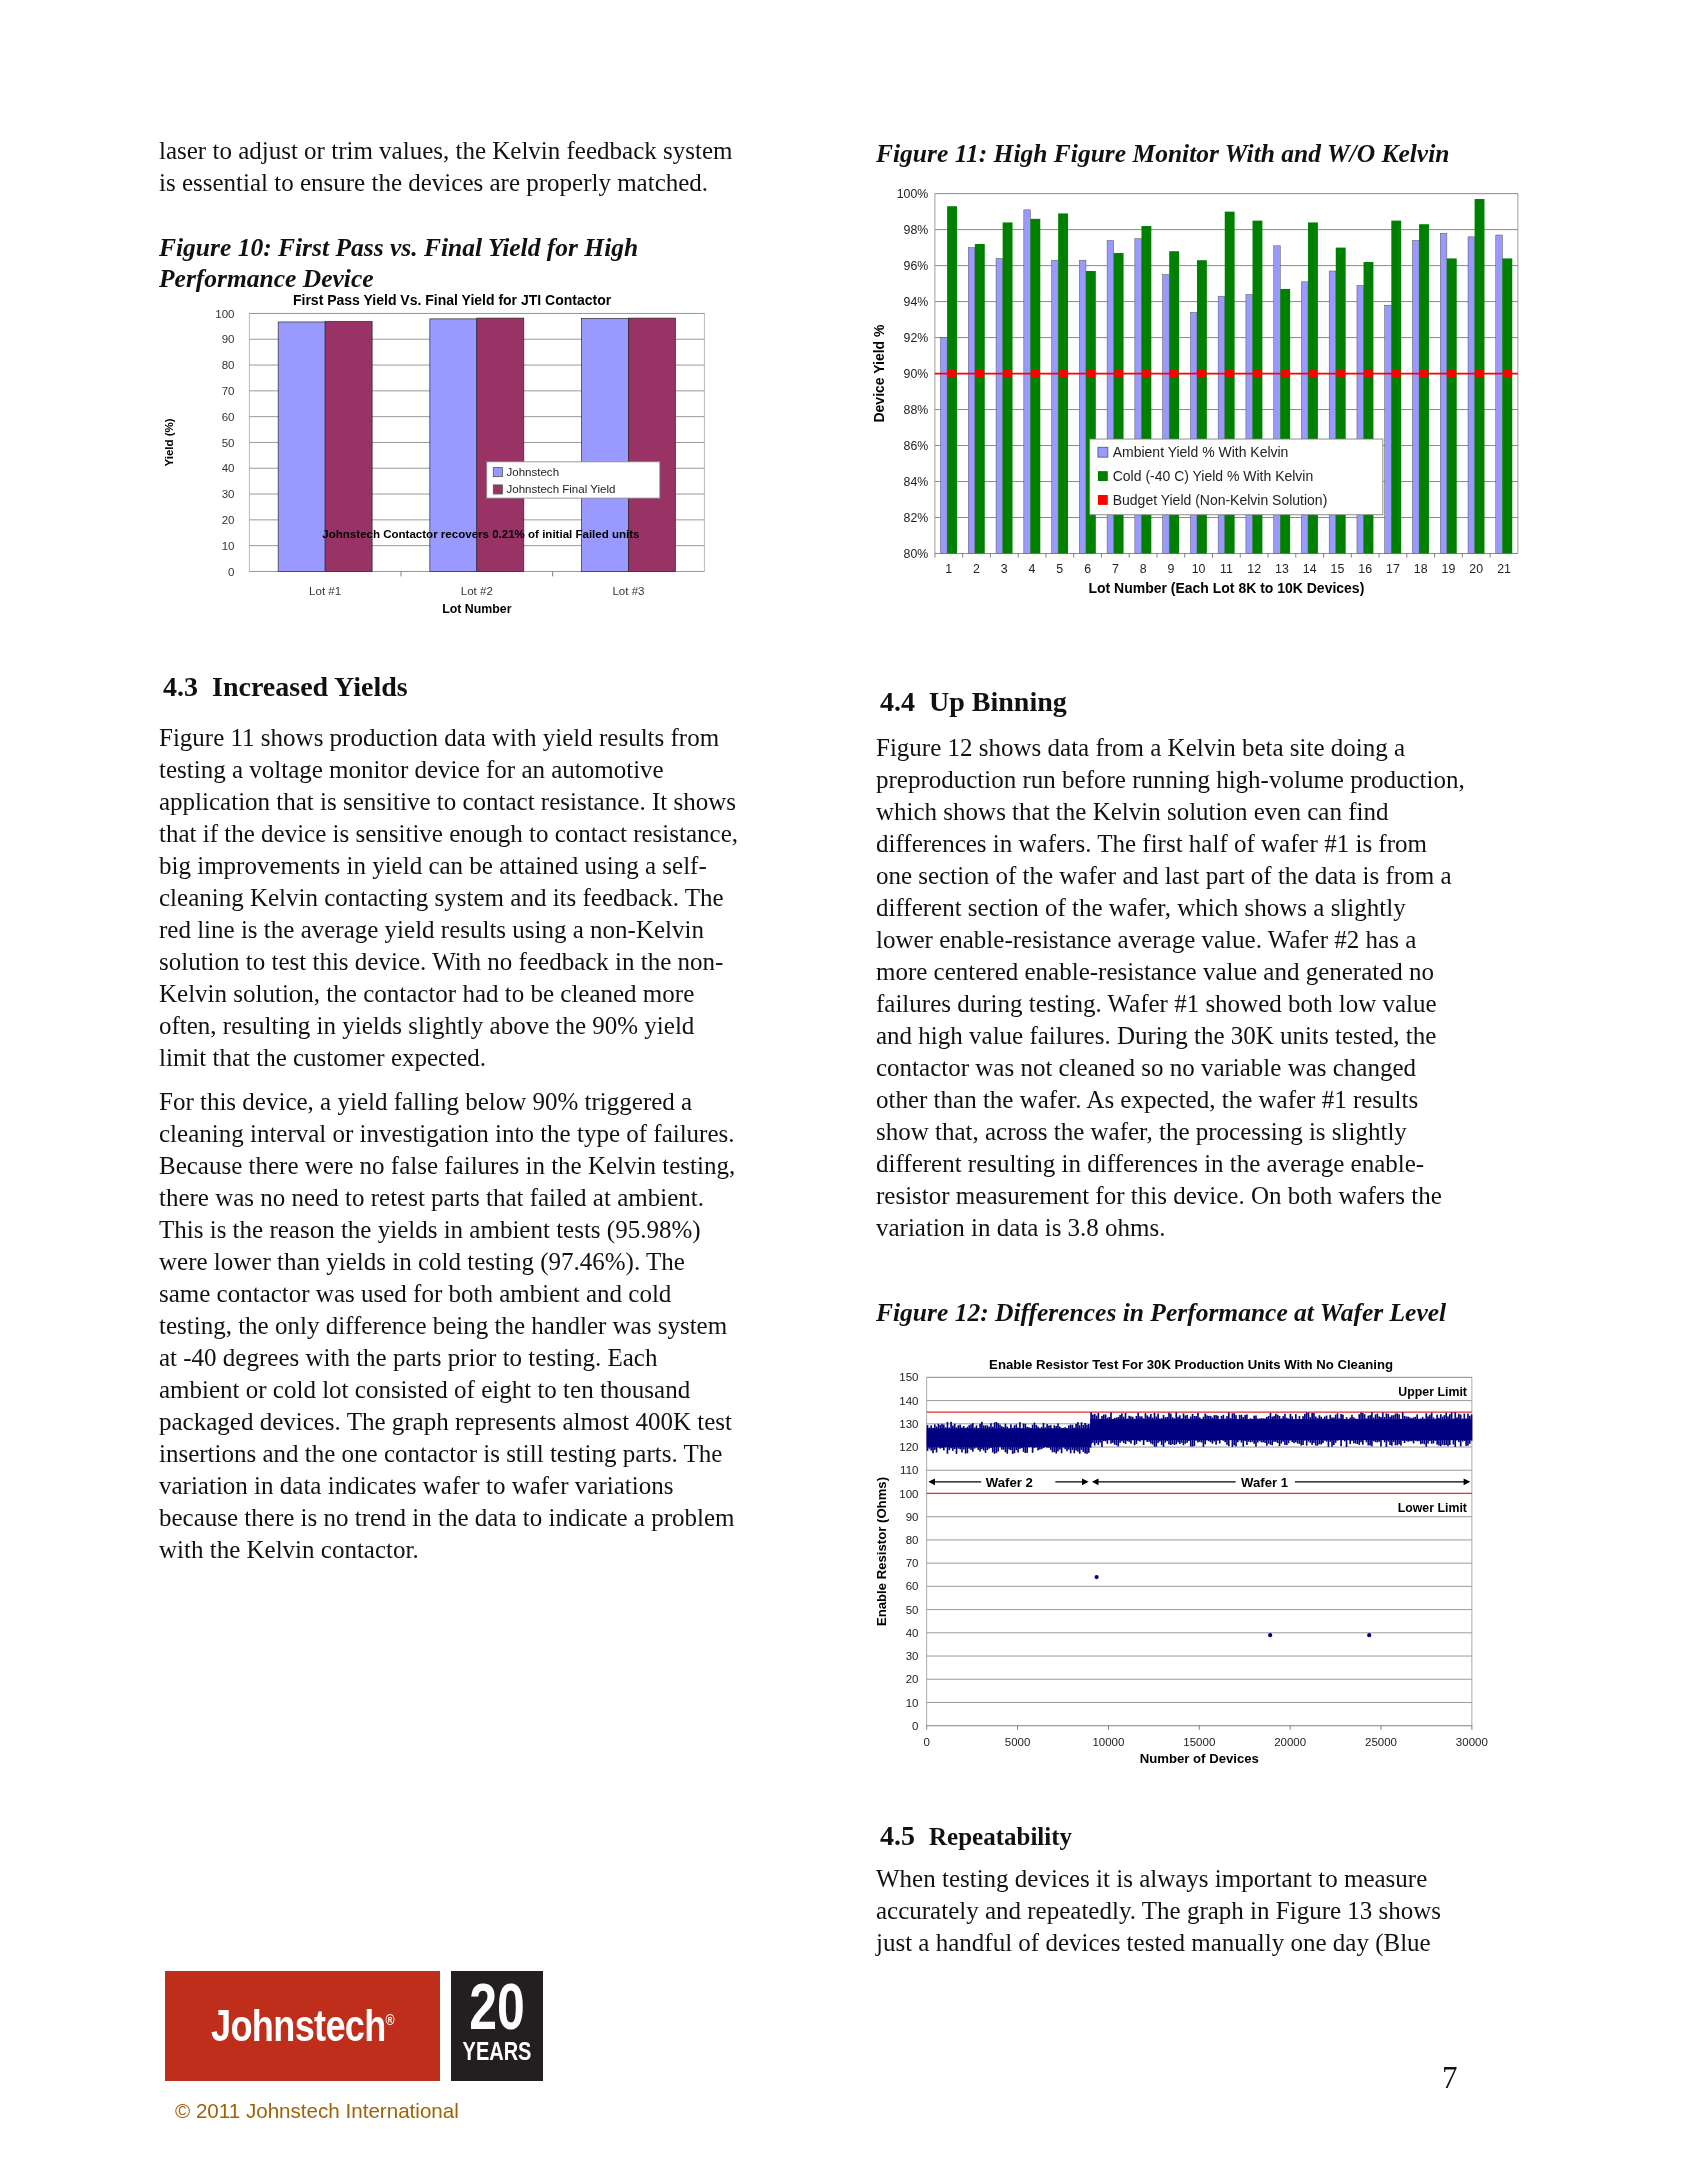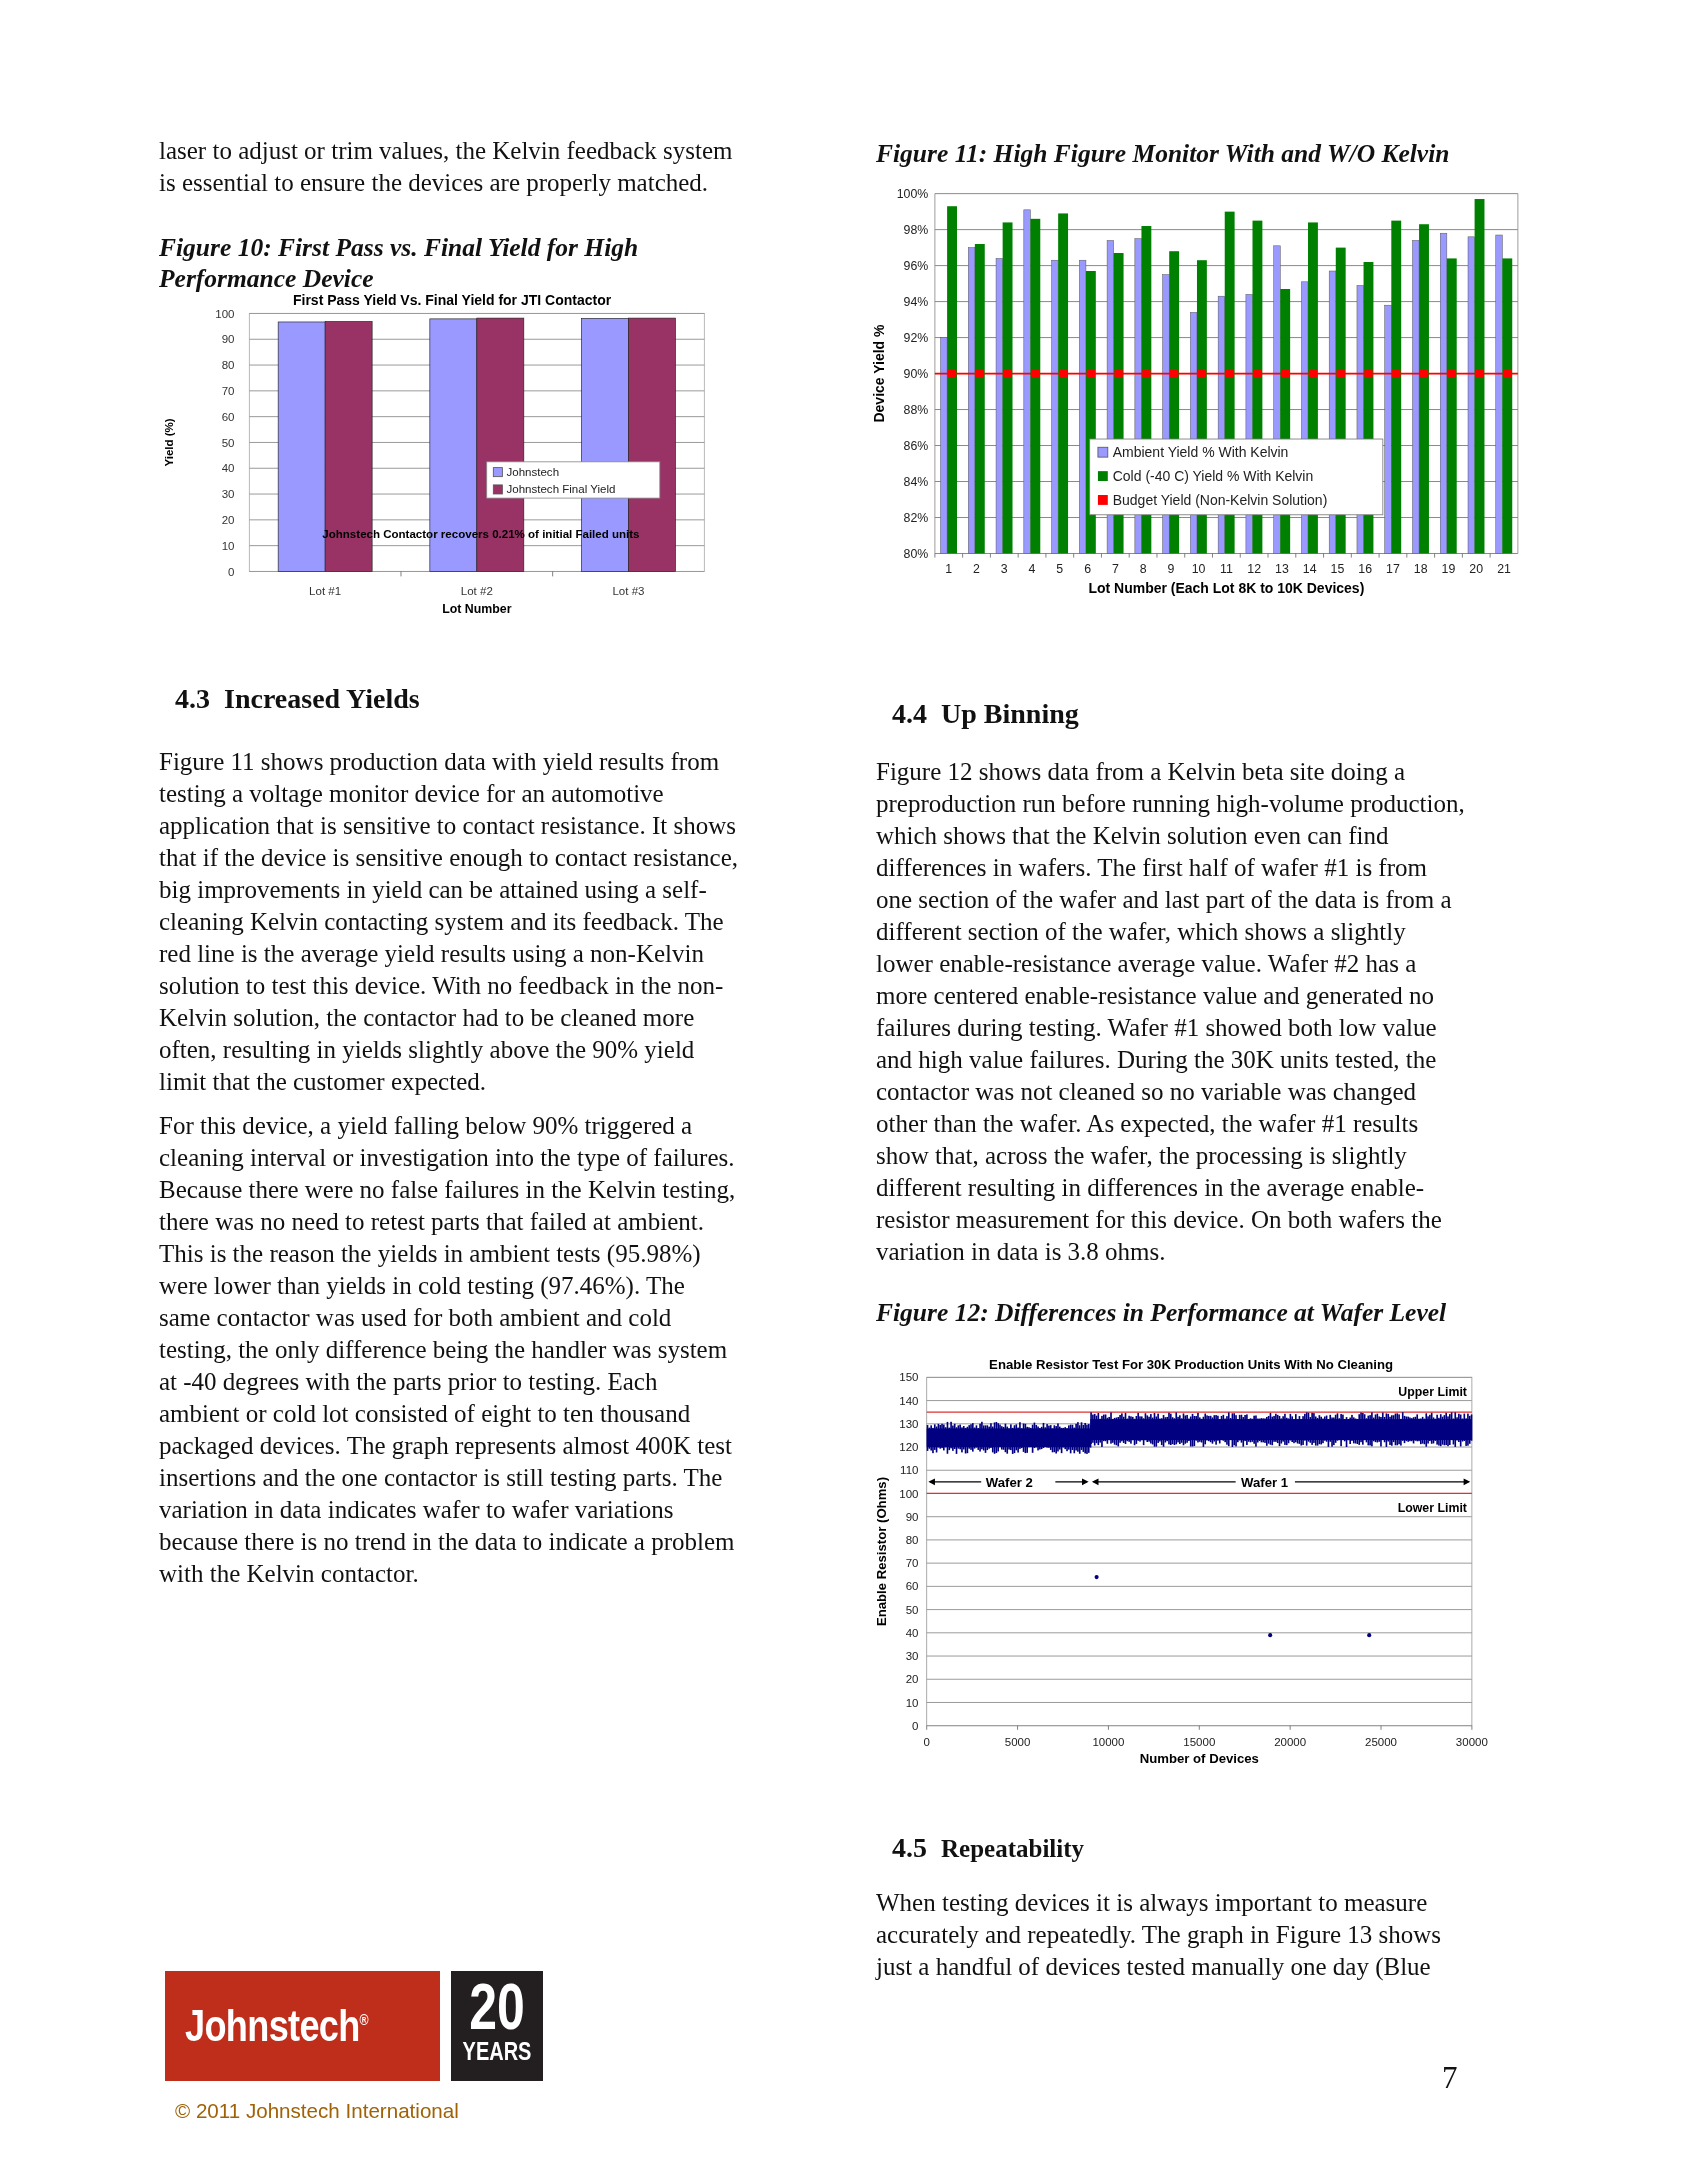--- a/index.html
+++ b/index.html
@@ -1,24 +1,24 @@
 <!DOCTYPE html>
 <html style="font-size:13px"><head>
 <meta charset="utf-8">
 <style>
   html,body{margin:0;padding:0;background:#fff;}
   body{width:1687px;height:2183px;position:relative;overflow:hidden;font-family:"Liberation Serif","DejaVu Serif",serif;color:#111;}
   .col{position:absolute;}
   .p{font-size:25px;line-height:32px;margin:0;}
   .cap{font-size:25.5px;line-height:31px;font-weight:bold;font-style:italic;margin:0;}
-  .h{font-size:28px;font-weight:bold;margin:16px;}
+  .h{font-size:28px;font-weight:bold;margin:4px;}
   .h small{font-size:25px;}
   svg text{font-family:"Liberation Sans","DejaVu Sans",sans-serif;}
   .abs{position:absolute;}
-  .logo-red{position:absolute;left:165px;top:1971px;width:275px;height:110px;background:#bf2d1b;display:flex;align-items:center;}
+  .logo-red{position:absolute;left:165px;top:1971px;width:275px;height:110px;background:#bf2d1b;display:flex;align-items:center;justify-content:center;}
   .logo-red span{font-family:"Liberation Sans","DejaVu Sans",sans-serif;font-weight:bold;color:#fff;font-size:44px;letter-spacing:-0.8px;transform:scaleX(0.82);}
   .logo-blk{position:absolute;left:451px;top:1971px;width:92px;height:110px;background:#231f20;color:#fff;font-family:"Liberation Sans","DejaVu Sans",sans-serif;font-weight:bold;text-align:center;}
   .logo-blk .n{font-size:64px;line-height:63px;display:block;margin-top:5px;transform:scaleX(0.78);}
   .logo-blk .y{font-size:25px;line-height:25px;display:block;transform:scaleX(0.8);}
   .copy{position:absolute;left:175px;top:2099px;font-family:"Liberation Sans","DejaVu Sans",sans-serif;font-size:20.6px;color:#a16207;}
   .pagenum{position:absolute;left:1442px;top:2060px;font-size:31px;}
 </style>
 </head>
 <body>
 

